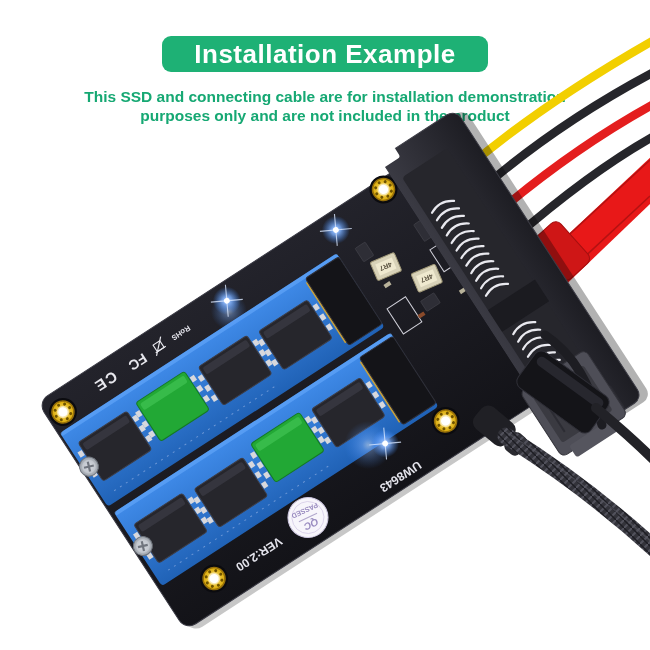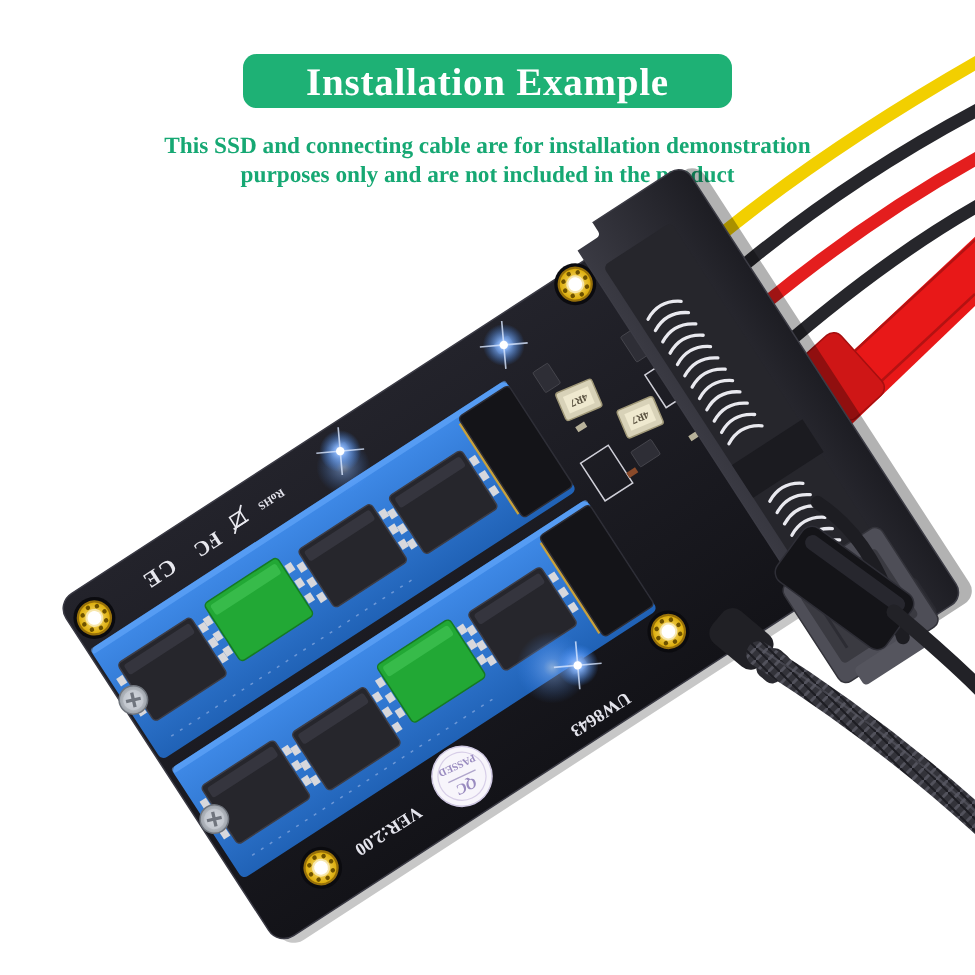--- a/index.html
+++ b/index.html
@@ -1,17 +1,17 @@
 <!DOCTYPE html>
 <html style="--banner_green: #1eb175; --text_green: #16a873; --pcb_black: #191920; --ssd_blue: #2e7cd9; --chip_green: #25b43a; --wire_yellow: #f2cf00; --wire_red: #e41e1e; --wire_black: #26262b; --cable_red: #e81818; --gold: #f0c11d; --led_blue: #4f9aff;"><head>
 <meta charset="utf-8">
 <style>
   html,body{margin:0;padding:0;background:#ffffff;}
   .stage{position:relative;width:650px;height:650px;background:#ffffff;overflow:hidden;
-         font-family:Liberation Serif, serif;}
+         font-family:Liberation Sans, sans-serif;}
   svg{display:block;}
   .bannerBg{fill:var(--banner_green,#1eb175);}
   .bannerTitle{fill:#ffffff;font-size:26px;font-weight:700;letter-spacing:.5px;}
   .greenText{fill:var(--text_green,#16a873);font-size:15.5px;font-weight:700;}
   .pcbEdge{stroke:#3a3a44;stroke-width:1;}
   .silk{fill:#e4e4ec;}
   .silkSmall{fill:#e4e4ec;font-size:7.5px;font-weight:700;}
   .mark{fill:#e8e8ee;font-weight:700;}
   .wireY{stroke:var(--wire_yellow,#f2cf00);}
   .wireR{stroke:var(--wire_red,#e41e1e);}

